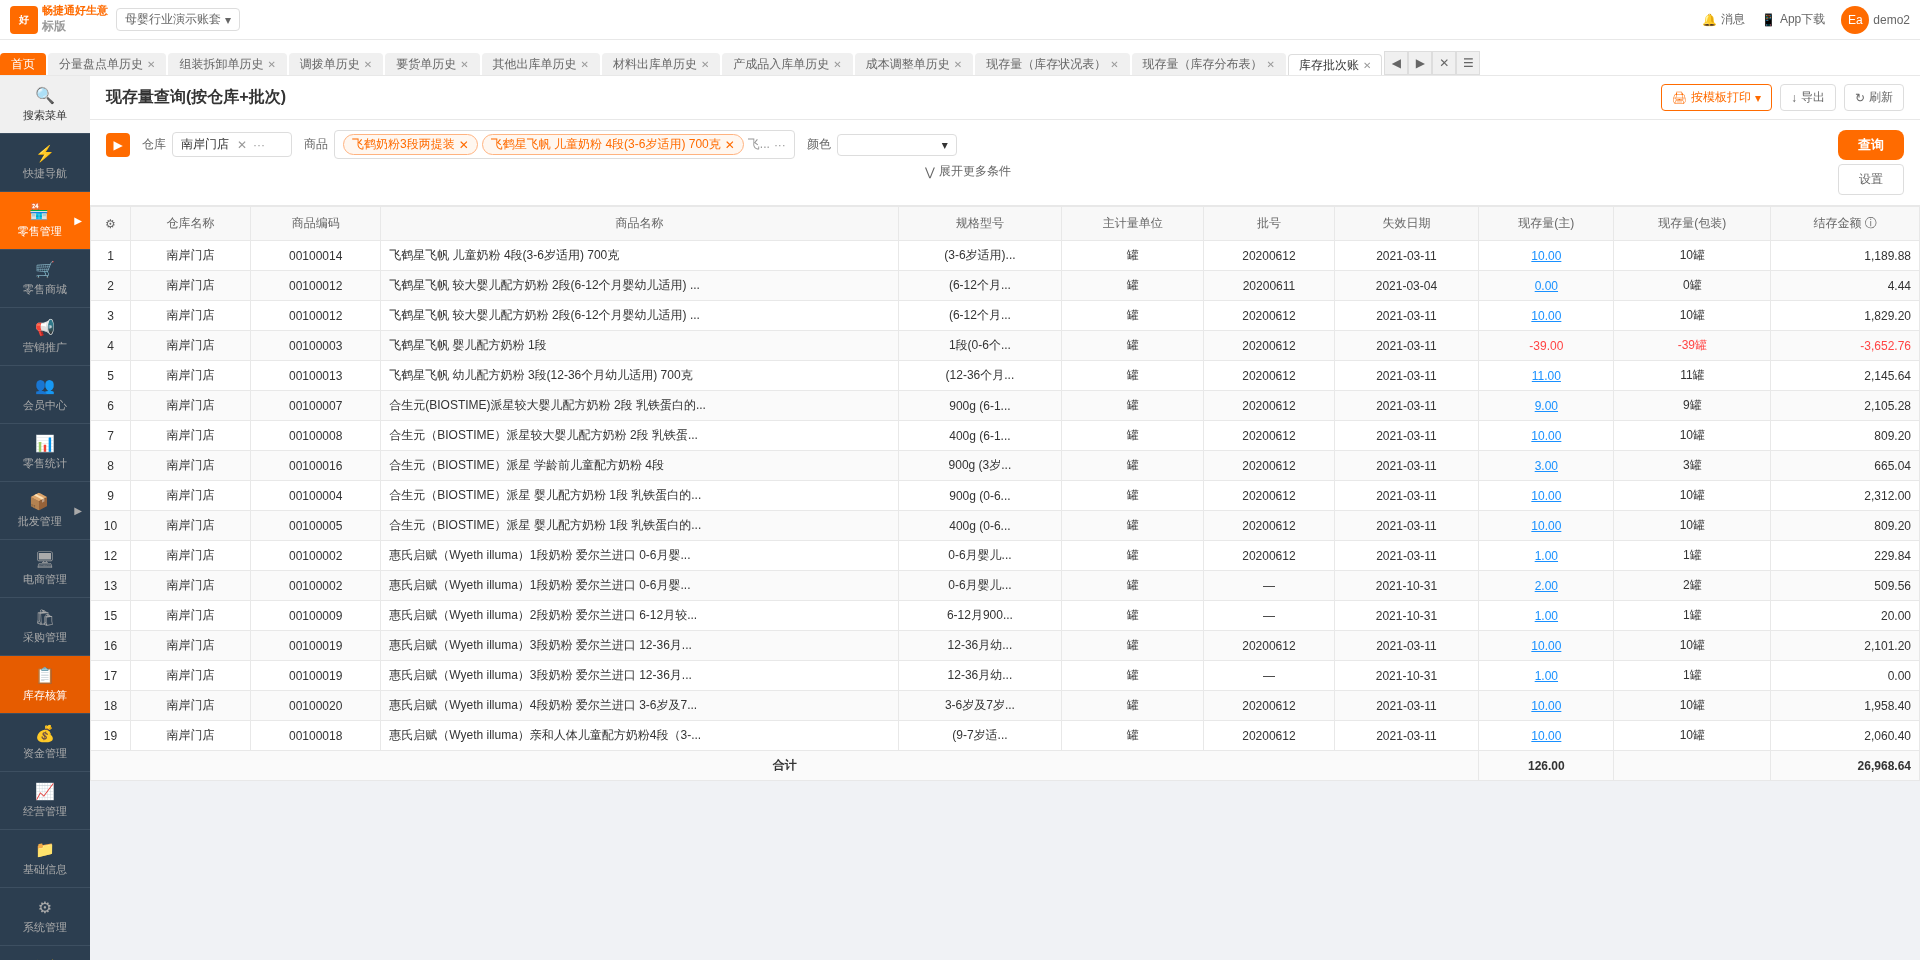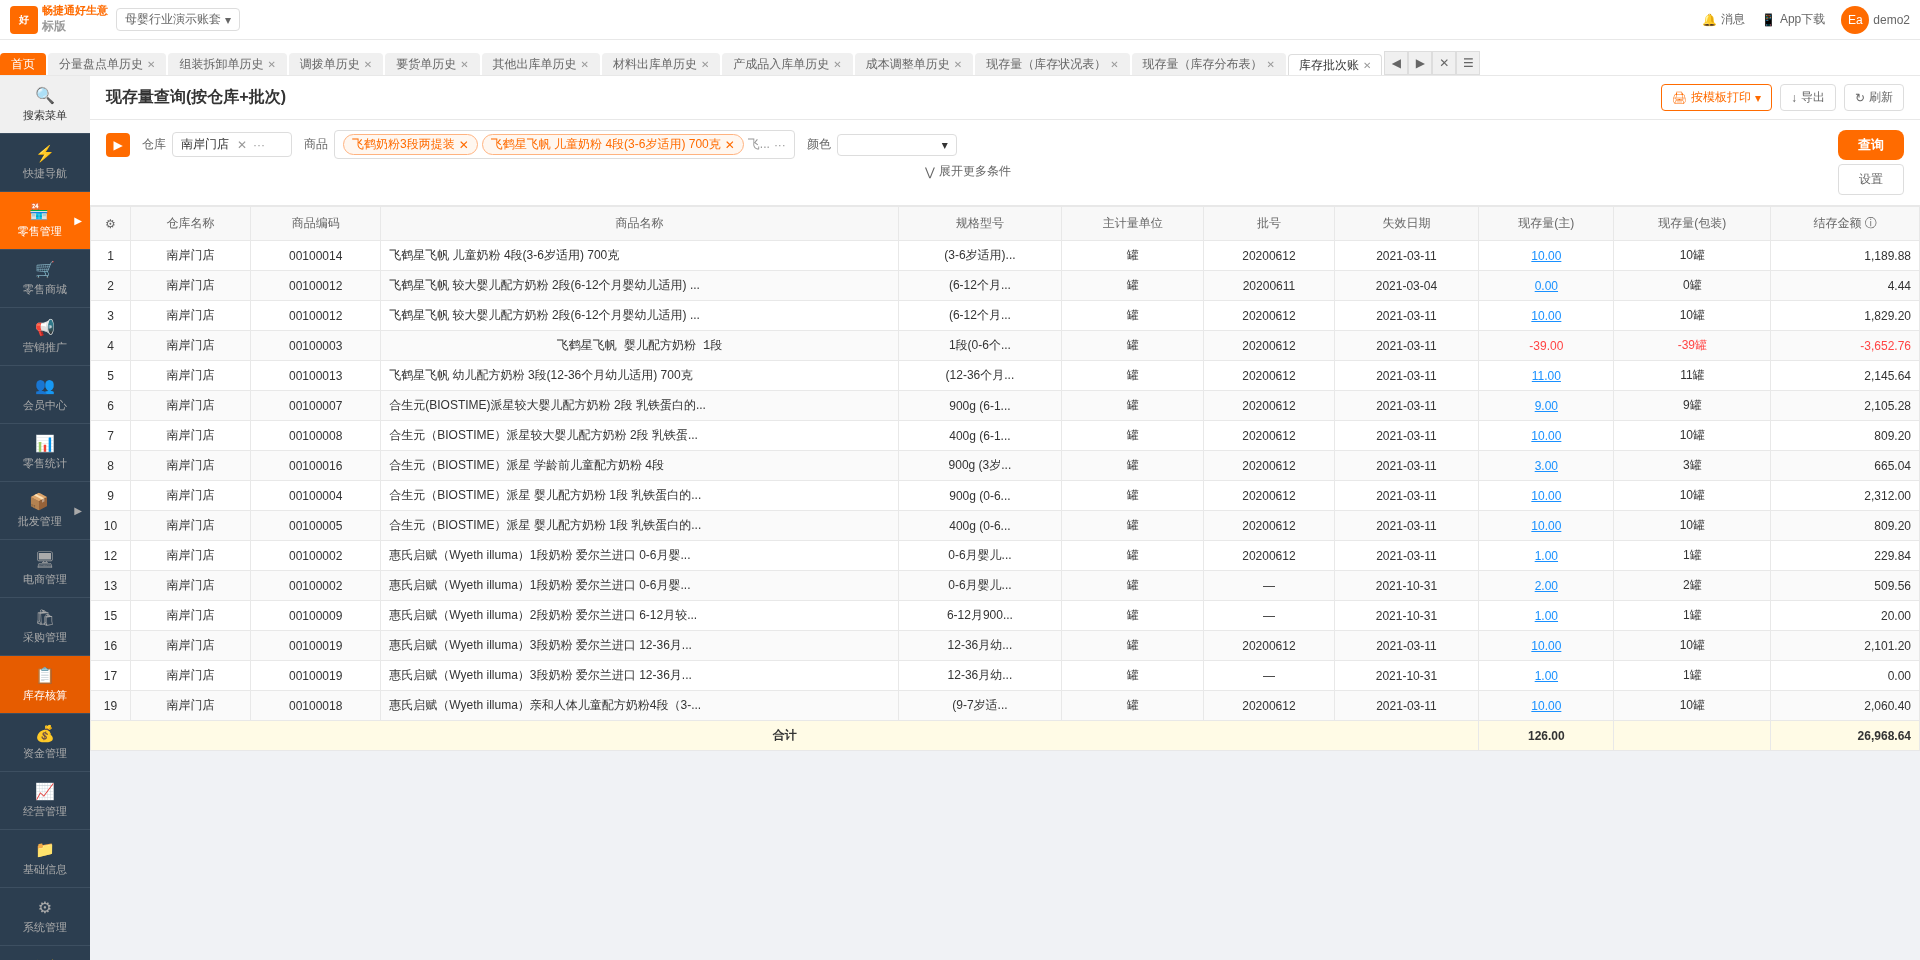--- a/index.html
+++ b/index.html
@@ -366,21 +366,21 @@
     <td>20200612</td>
     <td>2021-03-11</td>
     <td class="text-blue">10.00</td>
     <td class="">10罐</td>
     <td class="" style="text-align:right;">1,829.20</td>
   </tr>
             <tr>
     <td>4</td>
     <td>南岸门店</td>
     <td>00100003</td>
-    <td style="text-align:center; max-width:280px; overflow:hidden; text-overflow:ellipsis; white-space:nowrap;font-family:Liberation Mono, monospace;">飞鹤星飞帆 婴儿配方奶粉 1段</td>
+    <td style="text-align:left; max-width:280px; overflow:hidden; text-overflow:ellipsis; white-space:nowrap;">飞鹤星飞帆 婴儿配方奶粉 1段</td>
     <td>1段(0-6个...</td>
     <td>罐</td>
     <td>20200612</td>
     <td>2021-03-11</td>
     <td class="text-red">-39.00</td>
     <td class="text-red">-39罐</td>
     <td class="text-red" style="text-align:right;">-3,652.76</td>
   </tr>
             <tr>
     <td>5</td>
@@ -517,20 +517,33 @@
     <td>南岸门店</td>
     <td>00100019</td>
     <td style="text-align:left; max-width:280px; overflow:hidden; text-overflow:ellipsis; white-space:nowrap;">惠氏启赋（Wyeth illuma）3段奶粉 爱尔兰进口 12-36月...</td>
     <td>12-36月幼...</td>
     <td>罐</td>
     <td>—</td>
     <td>2021-10-31</td>
     <td class="text-blue">1.00</td>
     <td class="">1罐</td>
     <td class="" style="text-align:right;">0.00</td>
+  </tr>
+            <tr>
+    <td>18</td>
+    <td>南岸门店</td>
+    <td>00100020</td>
+    <td style="text-align:left; max-width:280px; overflow:hidden; text-overflow:ellipsis; white-space:nowrap;">惠氏启赋（Wyeth illuma）4段奶粉 爱尔兰进口 3-6岁及7...</td>
+    <td>3-6岁及7岁...</td>
+    <td>罐</td>
+    <td>20200612</td>
+    <td>2021-03-11</td>
+    <td class="text-blue">10.00</td>
+    <td class="">10罐</td>
+    <td class="" style="text-align:right;">1,958.40</td>
   </tr>
             <tr>
     <td>19</td>
     <td>南岸门店</td>
     <td>00100018</td>
     <td style="text-align:left; max-width:280px; overflow:hidden; text-overflow:ellipsis; white-space:nowrap;">惠氏启赋（Wyeth illuma）亲和人体儿童配方奶粉4段（3-...</td>
     <td>(9-7岁适...</td>
     <td>罐</td>
     <td>20200612</td>
     <td>2021-03-11</td>

